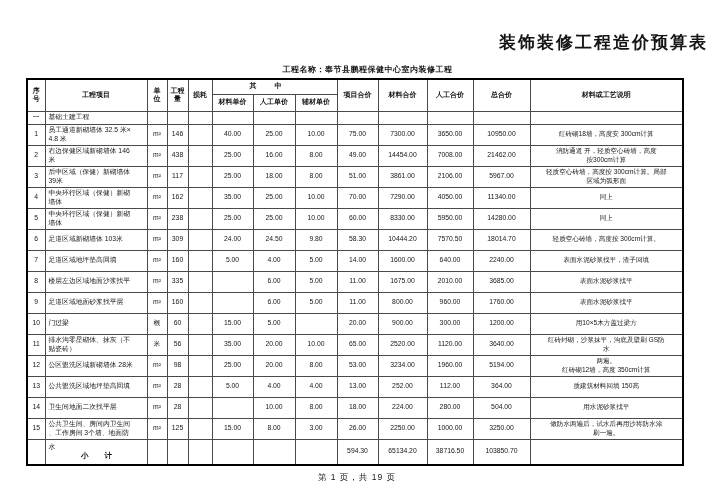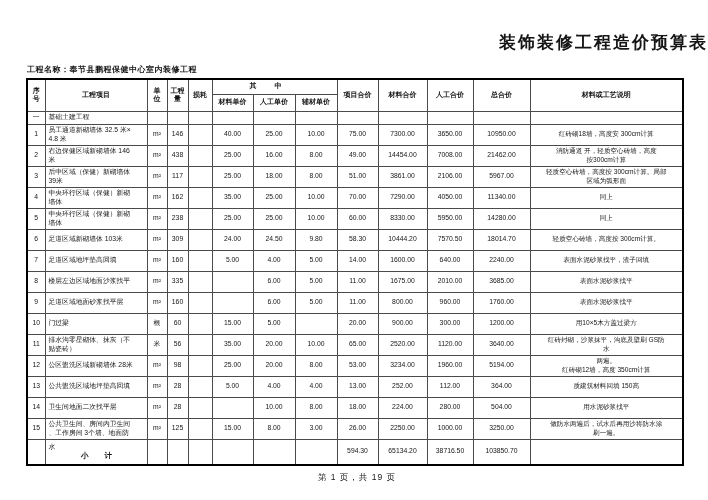--- a/index.html
+++ b/index.html
@@ -7,21 +7,21 @@
     width:708px;height:500px;background:#ffffff;color:#151515;
     font-family:"Liberation Sans","DejaVu Sans",sans-serif;
     position:relative;overflow:hidden;
   }
   .title{
     padding-top:31px;text-align:right;
     font-family:"DejaVu Serif","Liberation Serif",serif;
     font-size:17px;font-weight:700;letter-spacing:2px;
   }
   .project-name{
-    margin:10px 0 3px 27px;font-size:8px;font-weight:700;letter-spacing:.5px;
+    margin:10px 0 3px 27px;font-size:8px;font-weight:700;letter-spacing:.5px;text-align:center;
   }
   table.budget{
     border-collapse:collapse;table-layout:fixed;
     margin-left:26px;width:656px;
     border:2px solid #000;
   }
   .budget th,.budget td{
     border:1px solid #4a4a4a;
     font-size:6.8px;line-height:8.6px;
     text-align:center;vertical-align:middle;

